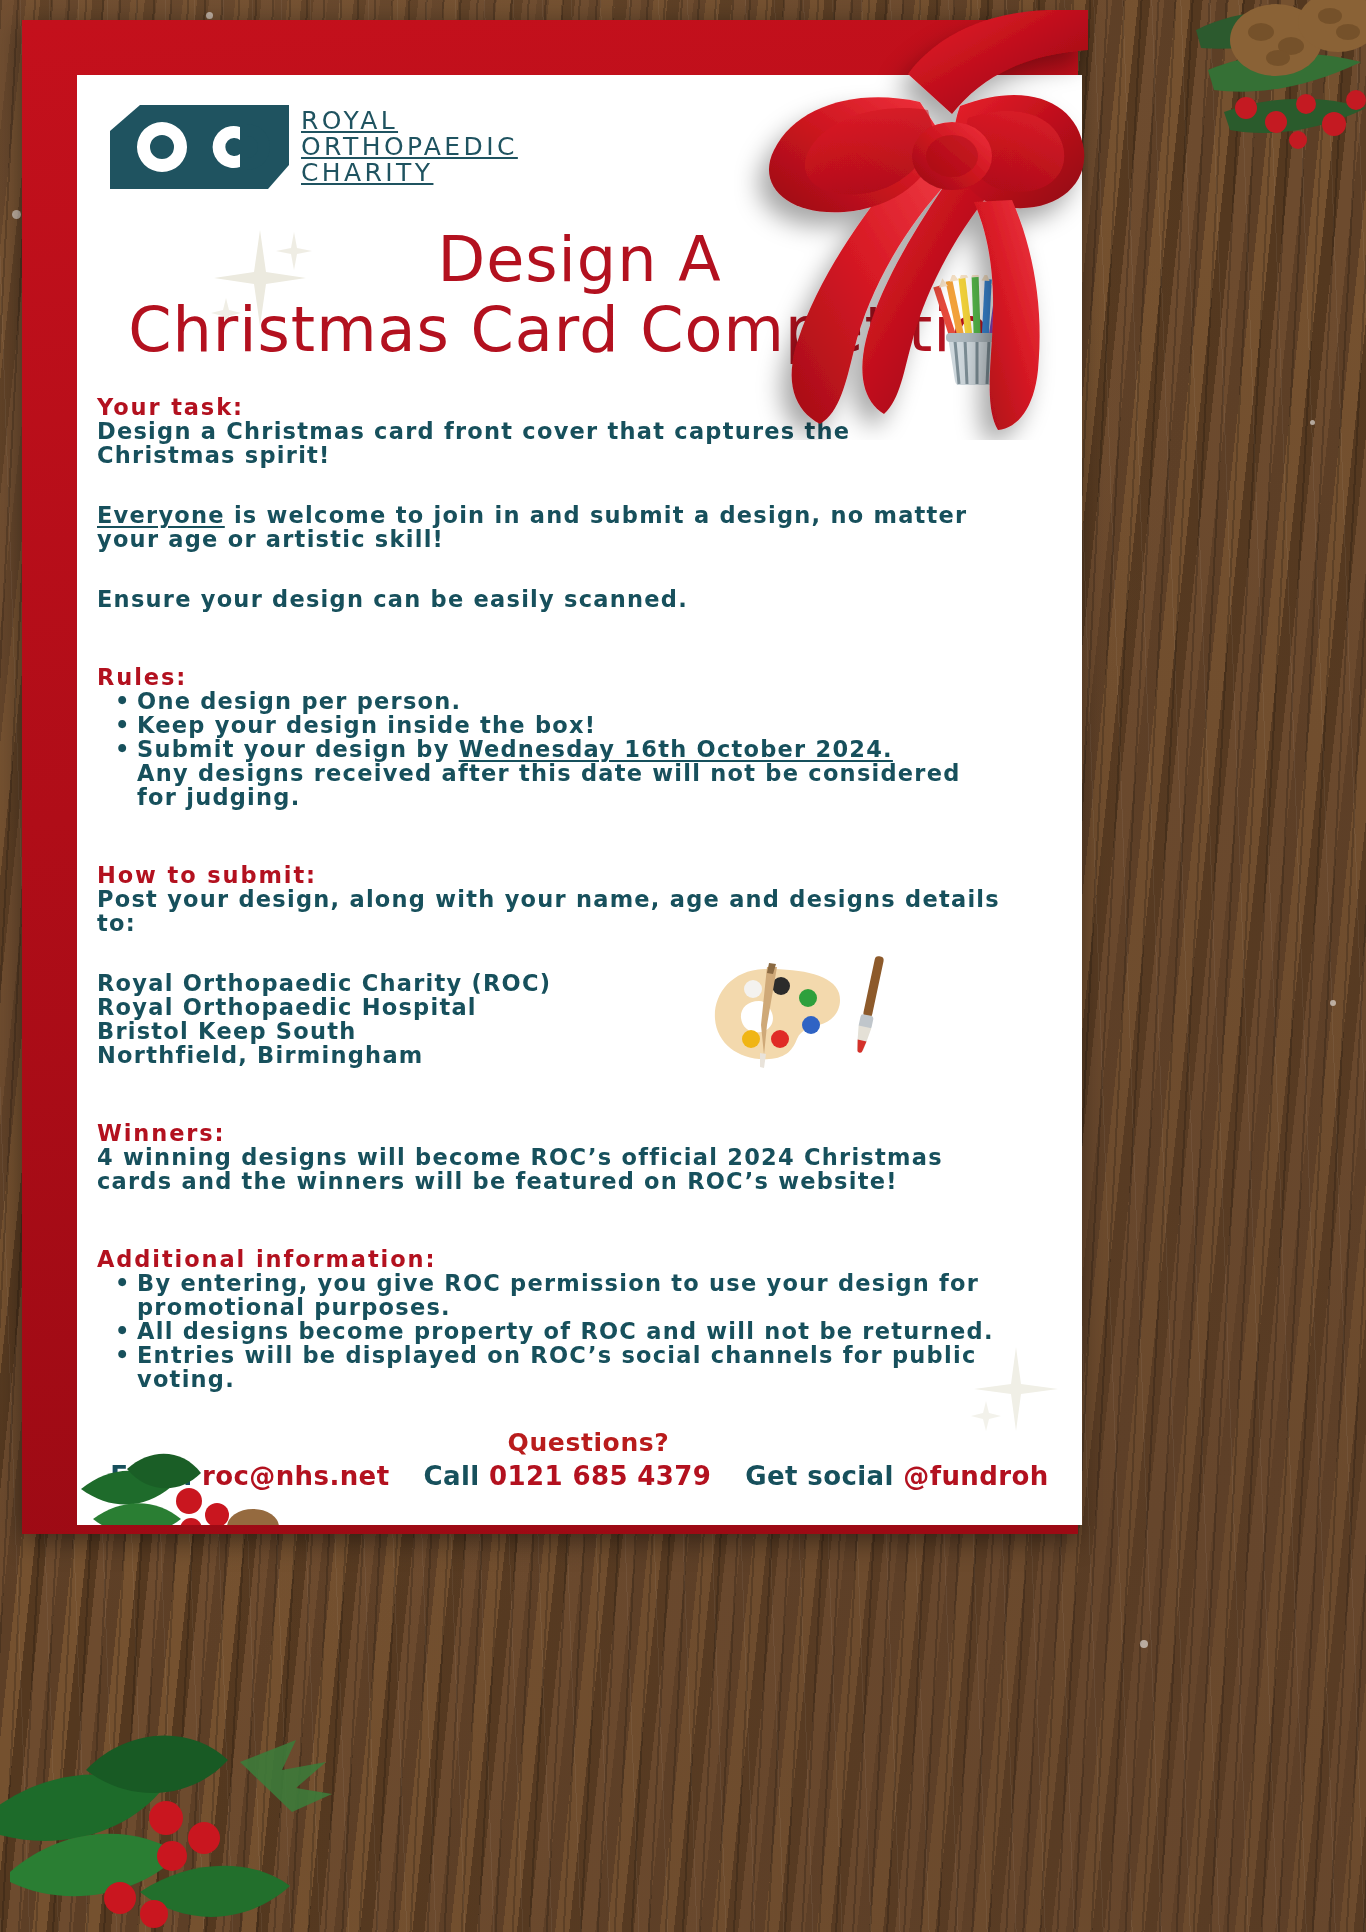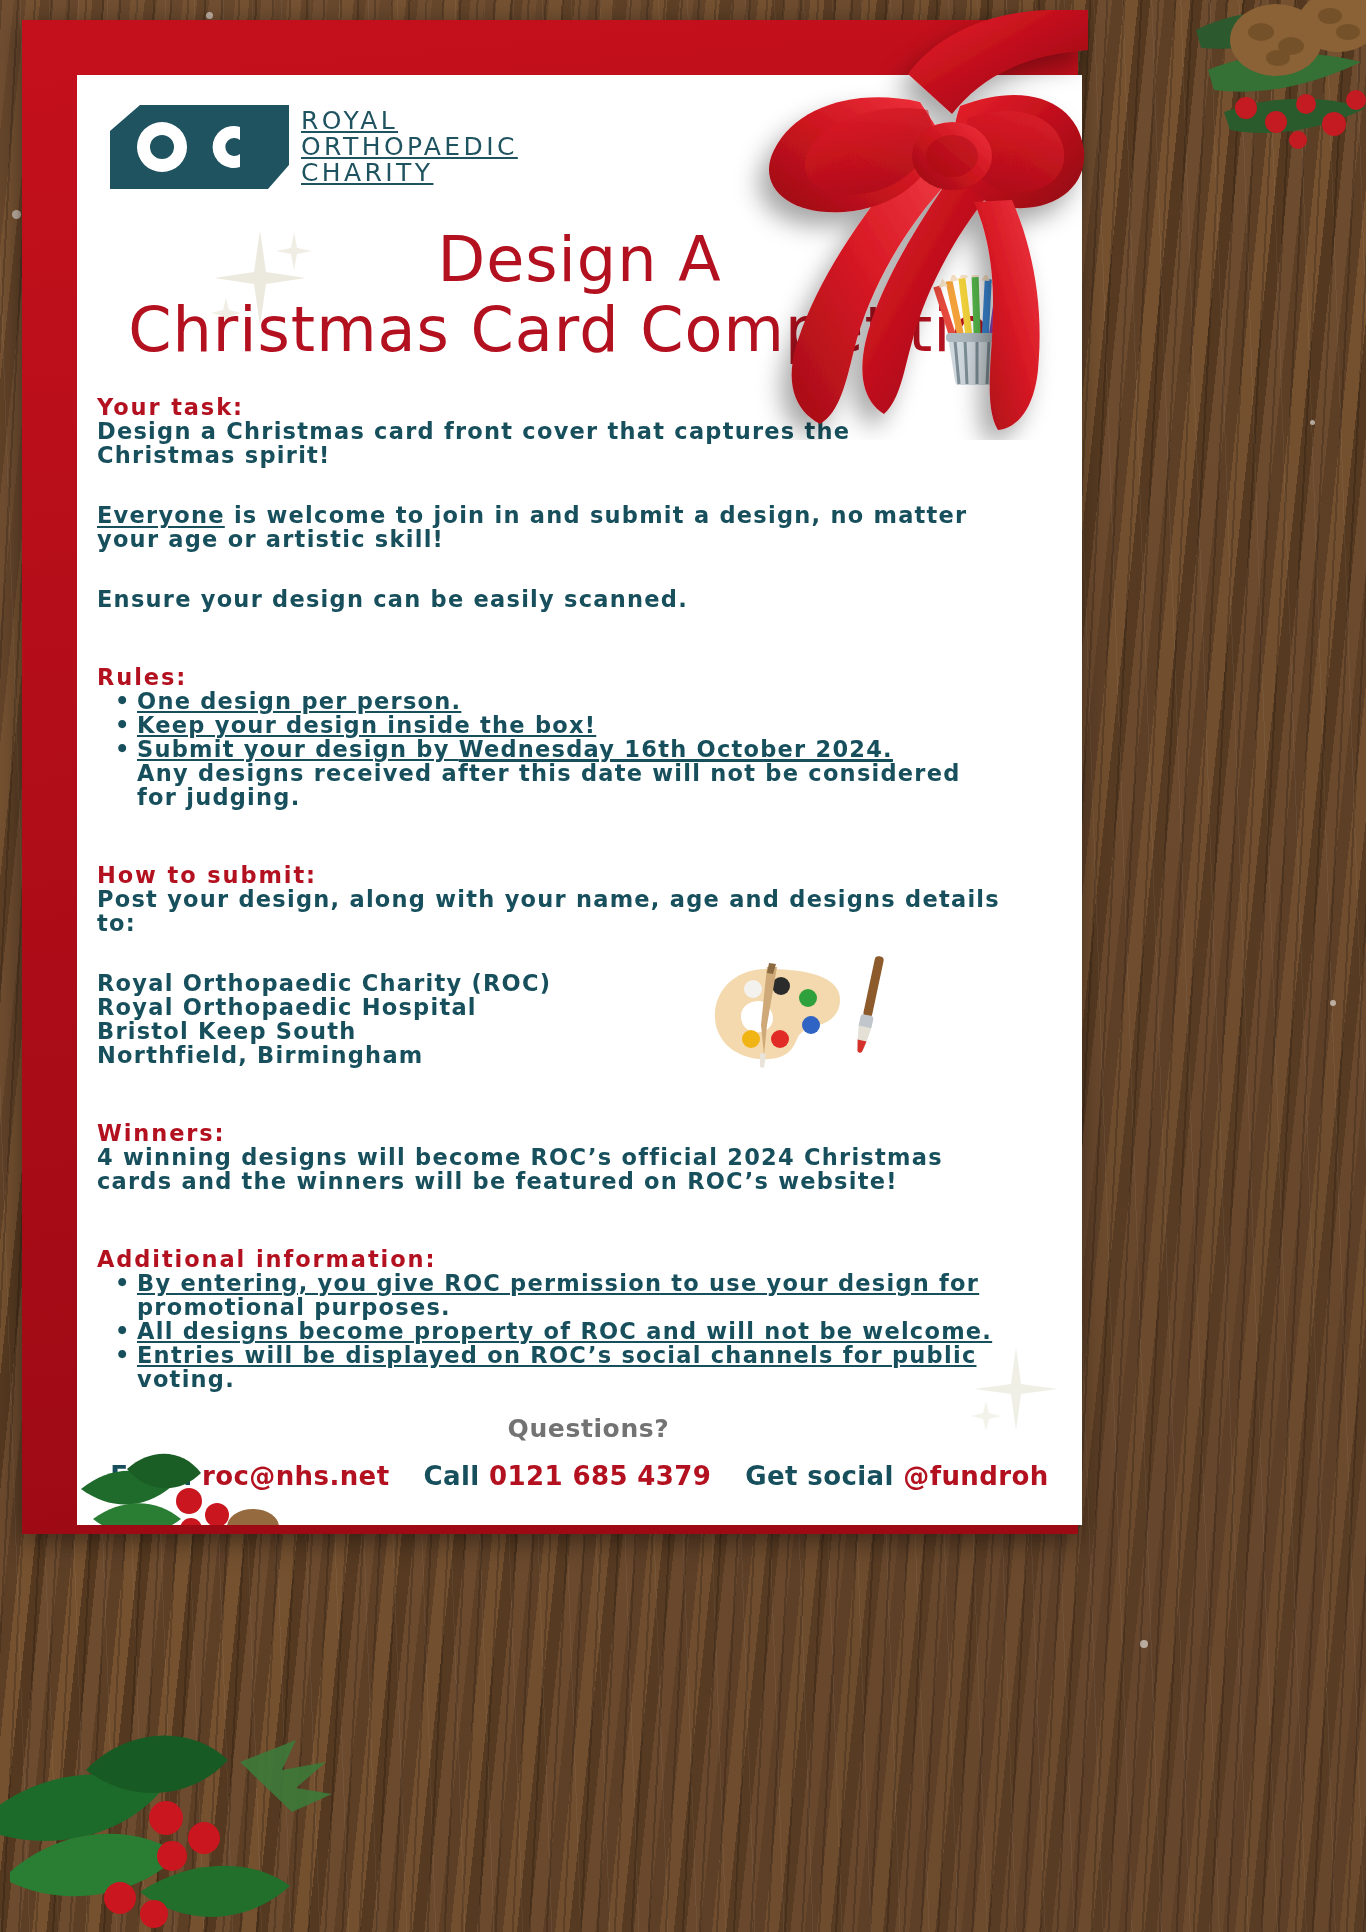--- a/index.html
+++ b/index.html
@@ -128,21 +128,20 @@
   }
   .para { margin: 0; }
   .gap-md { height: 36px; }
   .gap-lg { height: 54px; }
   .u { text-decoration: underline; text-underline-offset: 3px; }
 
   ul.bullets {
     list-style: none;
     margin: 0;
     padding: 0;
-    text-decoration: underline;
   }
   ul.bullets > li {
     position: relative;
     padding-left: 40px;
     margin: 0;
   }
   ul.bullets > li::before {
     content: "\2022";
     position: absolute;
     left: 18px;
@@ -156,25 +155,25 @@
   
   .footer {
     position: absolute;
     left: 0;
     bottom: 34px;
     width: 1005px;
     text-align: center;
     font-family: "DejaVu Sans", sans-serif;
   }
   .footer .q {
-    color: #737373;
+    color: #b91c1c;
     font-size: 25px;
     font-weight: bold;
     letter-spacing: .6px;
-    margin-bottom: 18px;
+    margin-bottom: 4px;
     padding-left: 18px;
   }
   .footer .row {
     display: flex;
     justify-content: center;
     align-items: baseline;
     gap: 34px;
     font-size: 26px;
     font-weight: bold;
     letter-spacing: .4px;
@@ -327,21 +326,21 @@
         <p class="para">cards and the winners will be featured on ROC’s website!</p>
 
         <div class="gap-lg"></div>
 
         <div class="heading">Additional information:</div>
         <ul class="bullets">
           <li>By entering, you give ROC permission to use your design for</li>
         </ul>
         <p class="para cont">promotional purposes.</p>
         <ul class="bullets">
-          <li>All designs become property of ROC and will not be welcome.</li>
+          <li>All designs become property of ROC and will not be returned.</li>
           <li>Entries will be displayed on ROC’s social channels for public</li>
         </ul>
         <p class="para cont">voting.</p>
       </div>
 
       <svg class="art" style="left:845px;top:200px;" width="110" height="110" viewBox="0 0 110 110">
         <g transform="rotate(-4 55 55)">
           <g stroke-width="0">
             <rect x="22" y="8" width="7" height="58" fill="#e64a3c" transform="rotate(-14 25 40)"></rect>
             <rect x="32" y="4" width="7" height="62" fill="#f2a13b" transform="rotate(-8 35 40)"></rect>

